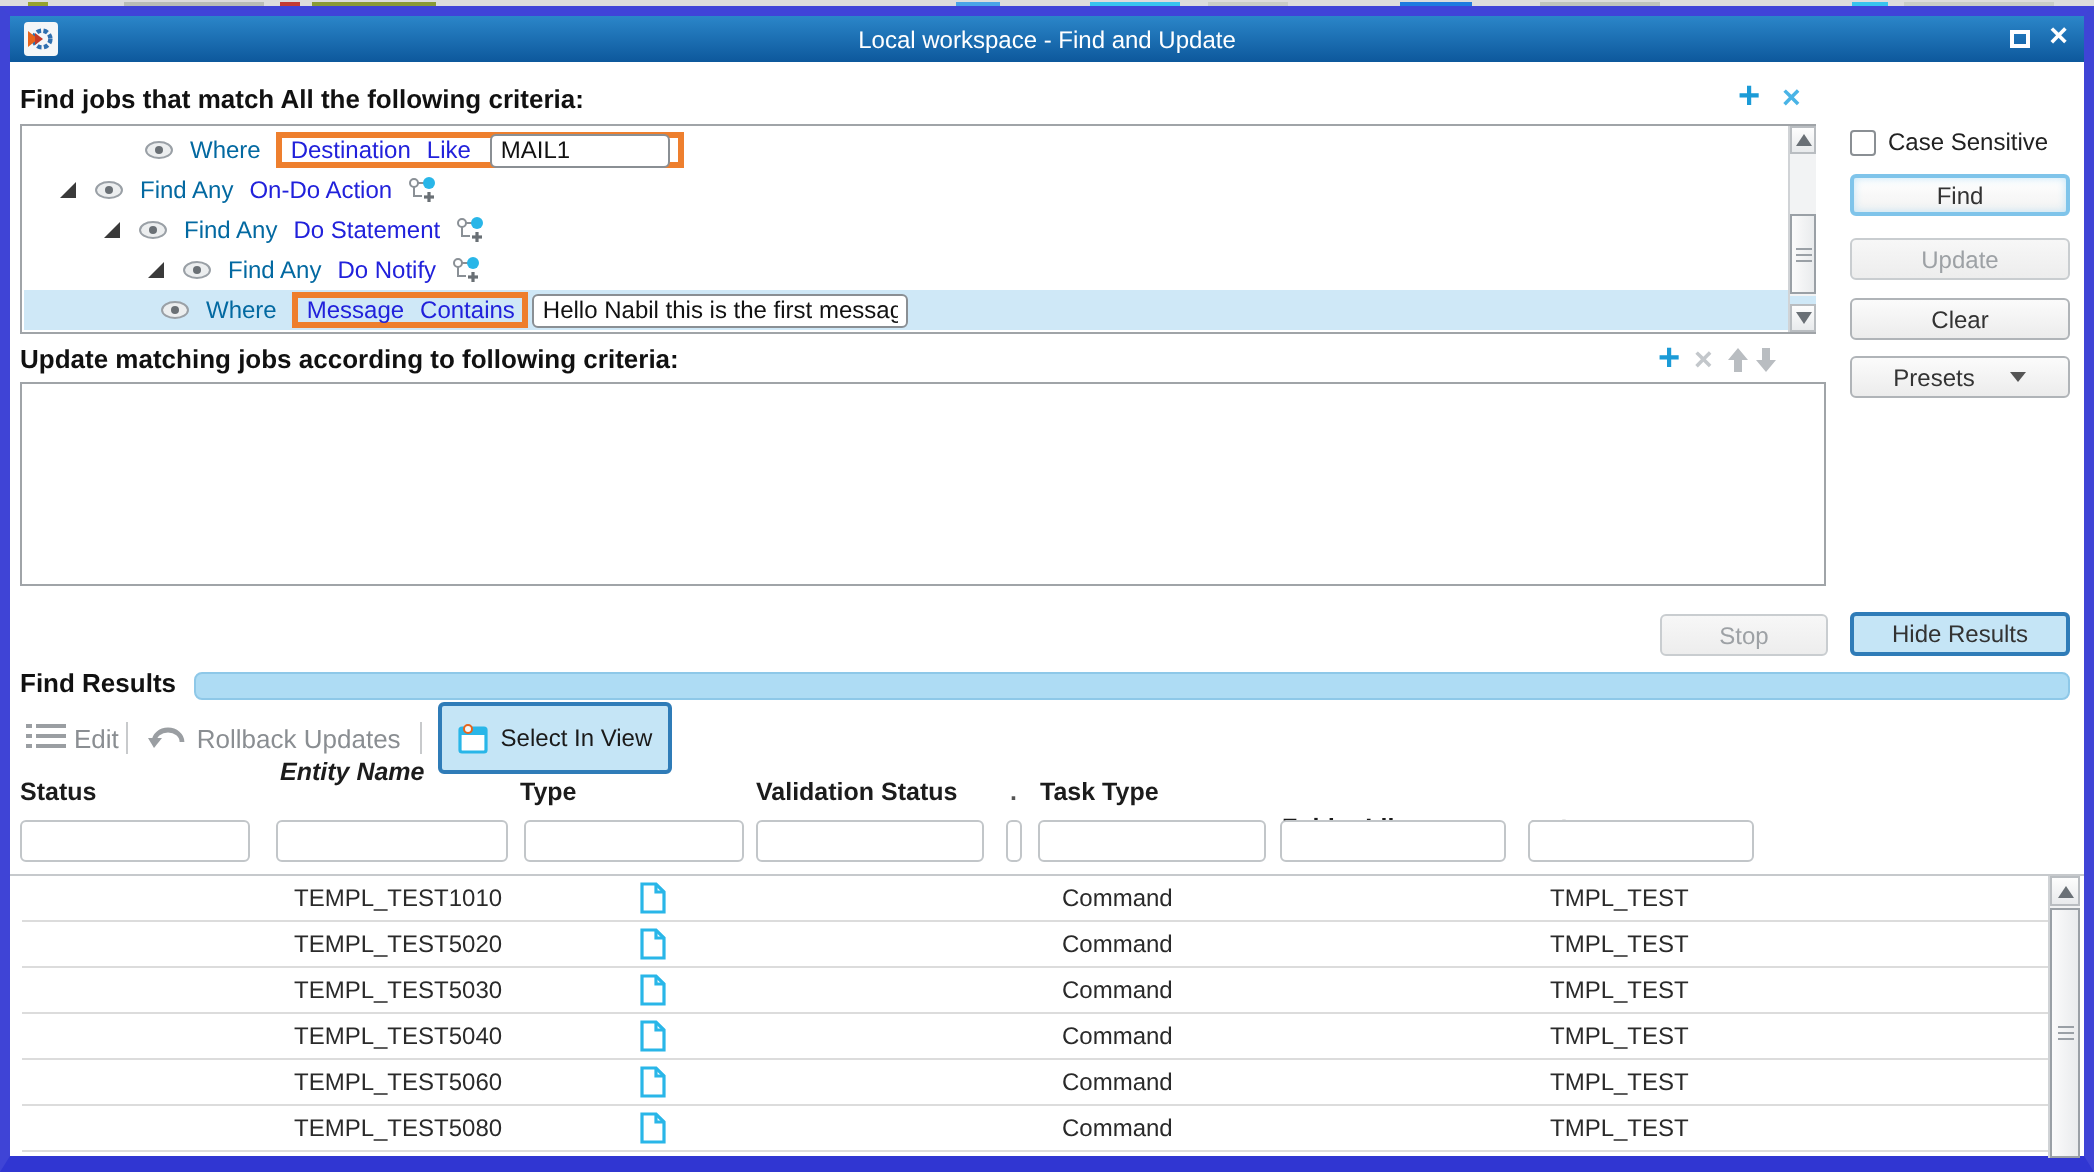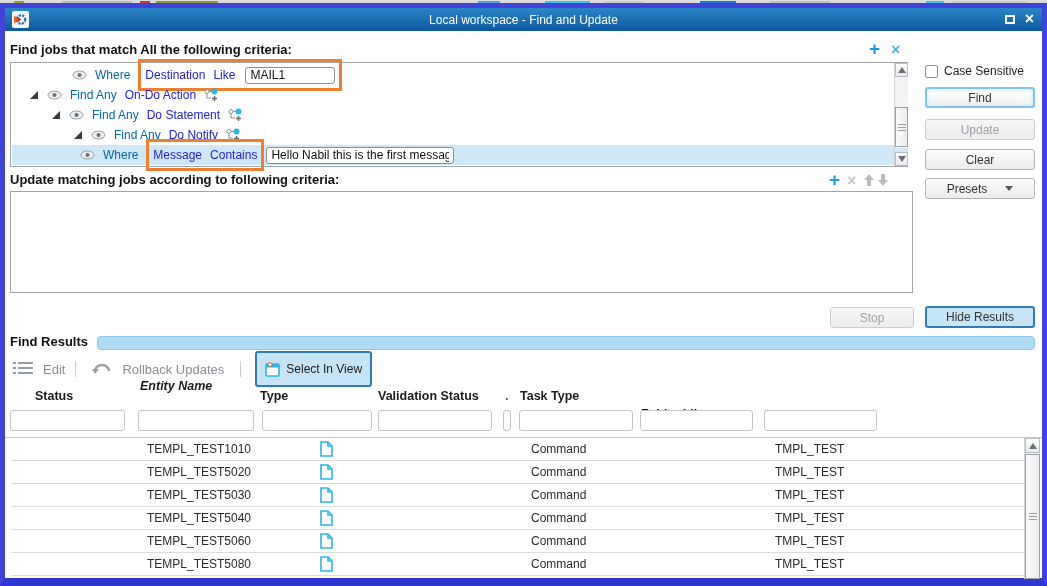--- a/index.html
+++ b/index.html
@@ -42,21 +42,21 @@
   .sec-header { font-weight:bold; font-size:13px; color:#111; }
   .icon-plus { color:#1b9bd7; font-size:19px; font-weight:bold; line-height:16px; }
   .icon-x-blue { color:#4ab4e6; font-size:16px; font-weight:bold; line-height:16px; }
   .icon-x-gray { color:#c3c7cb; font-size:16px; font-weight:bold; line-height:16px; }
 
   .tree-box { position:absolute; left:10px; top:54px; width:898px; height:105px; border:1px solid #a0a4a8; background:#fff; }
   .trow { position:absolute; left:1px; width:882px; height:20px; display:flex; align-items:center; }
   .trow.selected { background:#cfe8f7; }
   .kw { color:#0369a1; margin-left:8px; }
   .blue-link { color:#2121db; margin-left:8px; white-space:nowrap; }
-  .orange-box { display:inline-flex; align-items:center; border:3px solid #ee7f2e; height:32px; padding:0 4px; margin-left:8px; background:transparent; }
+  .orange-box { display:inline-flex; align-items:center; border:3px solid #ee7f2e; height:18px; padding:0 4px; margin-left:8px; background:transparent; }
   .orange-box .blue-link:first-child { margin-left:0; }
   .tree-input { height:17px; border:1px solid #8a8f94; border-radius:3px; background:#fff; font-family:"Liberation Sans",sans-serif;
                 font-size:12px; padding:0 4px; color:#111; }
   .tri { display:inline-flex; }
   .eye { display:inline-flex; margin-left:8px; }
   .addbranch { display:inline-flex; margin-left:8px; }
 
   
   .vscroll { position:absolute; background:#f2f3f4; border-left:1px solid #d0d3d6; }
   .sb-btn { position:absolute; left:0; width:100%; height:14px; background:linear-gradient(#fdfdfd,#e8eaec);
@@ -299,21 +299,21 @@
       <div class="abs btn disabled" style="left:825px; top:276px; width:84px;">
         <span>Stop</span>
       </div>
       <div class="abs btn toggled" style="left:920px; top:275px; width:110px; height:22px;">
         <span>Hide Results</span>
       </div>
 
       <div class="abs sec-header" style="left:5px; top:303px;">Find Results</div>
       <div class="progress-bar" style="left:92px; top:305px;"></div>
 
-      <div class="abs" style="left:8px; top:326px; display:flex; align-items:center; gap:10px; height:24px;">
+      <div class="abs" style="left:8px; top:326px; display:flex; align-items:center; gap:4px; height:24px;">
         <span>
           <svg width="20" height="14" viewBox="0 0 20 14">
               <rect x="0" y="1" width="3" height="2" fill="#9a9ea2"></rect>
               <rect x="5" y="1" width="15" height="2" fill="#9a9ea2"></rect>
               <rect x="0" y="6" width="3" height="2" fill="#9a9ea2"></rect>
               <rect x="5" y="6" width="15" height="2" fill="#9a9ea2"></rect>
               <rect x="0" y="11" width="3" height="2" fill="#9a9ea2"></rect>
               <rect x="5" y="11" width="15" height="2" fill="#9a9ea2"></rect>
             </svg>
         </span>
@@ -330,21 +330,21 @@
         <span class="btn toggled" style="height:36px; padding:0 8px; gap:6px; margin-left:4px;">
           <svg width="15" height="15" viewBox="0 0 15 15">
               <rect x="1" y="2" width="13" height="12" rx="1" fill="#ffffff" stroke="#29b6e8" stroke-width="1.6"></rect>
               <rect x="1" y="2" width="13" height="3.5" fill="#29b6e8"></rect>
               <circle cx="5" cy="2.5" r="2" fill="#f4f6f8" stroke="#e8641b"></circle>
             </svg>
           <span style="color:#1a1a1a;">Select In View</span>
         </span>
       </div>
 
-      <div class="col-header" style="left:5px; top:358px;margin-left:25px;">Status</div>
+      <div class="col-header" style="left:5px; top:358px;">Status</div>
       <div class="col-header" style="left:135px; top:348px;font-style:italic;">Entity Name</div>
       <div class="col-header" style="left:255px; top:358px;">Type</div>
       <div class="col-header" style="left:373px; top:358px;">Validation Status</div>
       <div class="col-header" style="left:500px; top:358px; color:#555;">.</div>
       <div class="col-header" style="left:515px; top:358px;">Task Type</div>
       <div class="col-header" style="left:636px; top:376px;">Folder Library</div>
       <div class="col-header" style="left:760px; top:358px;margin-top:19px;">Folder</div>
 
       <input class="filter-input" style="left: 5px; top: 379px; width: 115px;">
       <input class="filter-input" style="left: 133px; top: 379px; width: 116px;">

